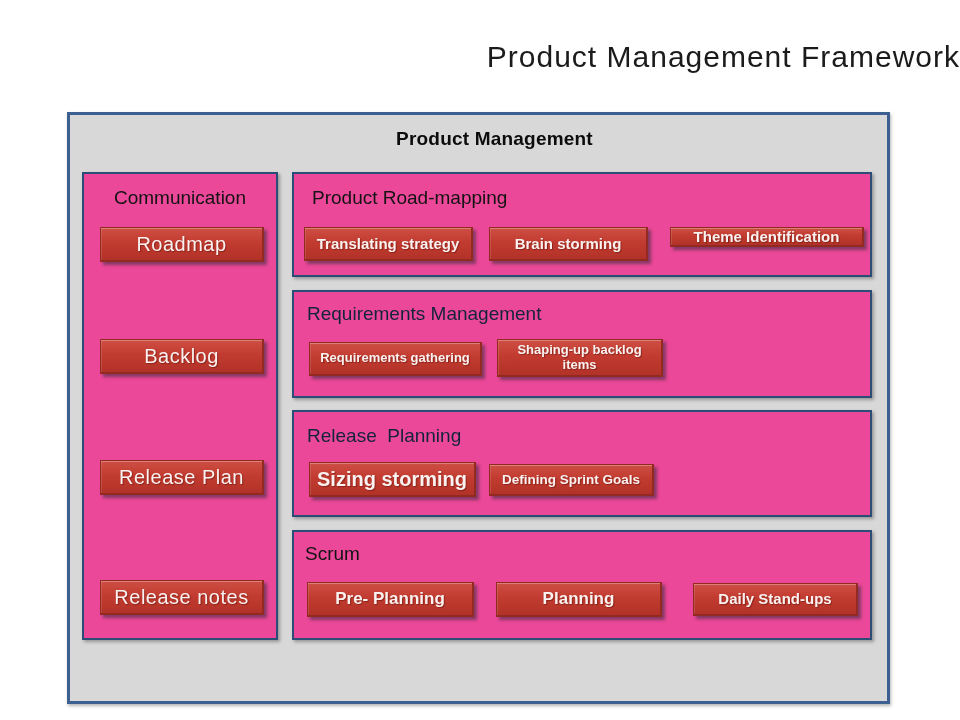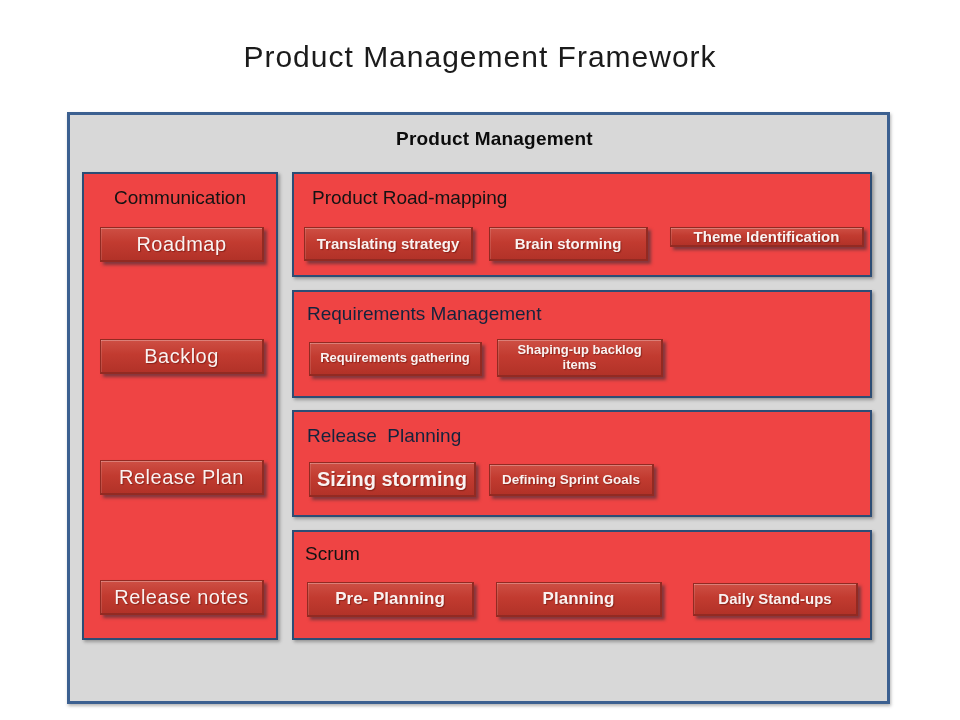--- a/index.html
+++ b/index.html
@@ -1,37 +1,37 @@
 <!DOCTYPE html>
 <html><head>
 <meta charset="utf-8">
 <style>
   * { margin: 0; padding: 0; box-sizing: border-box; }
   html, body { width: 960px; height: 720px; background: #ffffff; overflow: hidden; }
   body { font-family: "Liberation Sans", sans-serif; position: relative; }
 
   .slide-title {
     position: absolute; left: 0; top: 40px; width: 960px;
-    text-align: center; font-size: 30px; letter-spacing: 1px; color: #1b1b1b;
+    text-align: right; font-size: 30px; letter-spacing: 1px; color: #1b1b1b;
   }
 
   .frame {
     position: absolute; left: 67px; top: 112px; width: 823px; height: 592px;
     background: #d8d8d8; border: 3px solid #3c6090;
     box-shadow: 1px 2px 3px rgba(90,90,90,0.45);
   }
   .frame-title {
     position: absolute; left: 0; top: 13px; width: 100%;
     text-align: center; font-size: 19px; font-weight: bold; color: #0c0c0c;
     letter-spacing: 0.2px;
     padding-left: 32px;
   }
 
   .panel {
-    position: absolute; background: #ef4444; border: 2px solid #2c4d75;
+    position: absolute; background: #ec4899; border: 2px solid #2c4d75;
     box-shadow: 2px 2px 3px rgba(70,70,70,0.45);
     padding-left: 41px;
   }
   .panel-label {
     position: absolute; font-size: 19px; color: #131313; white-space: nowrap;
   }
   .panel-label.navy { color: #14233d; }
 
   .node {
     position: absolute;

